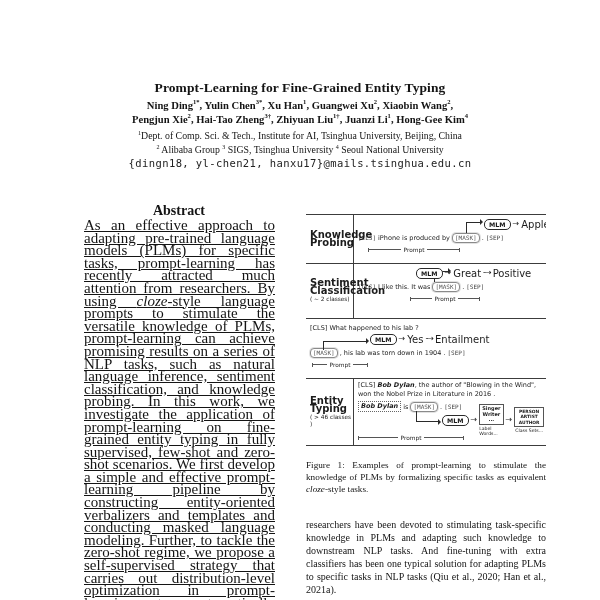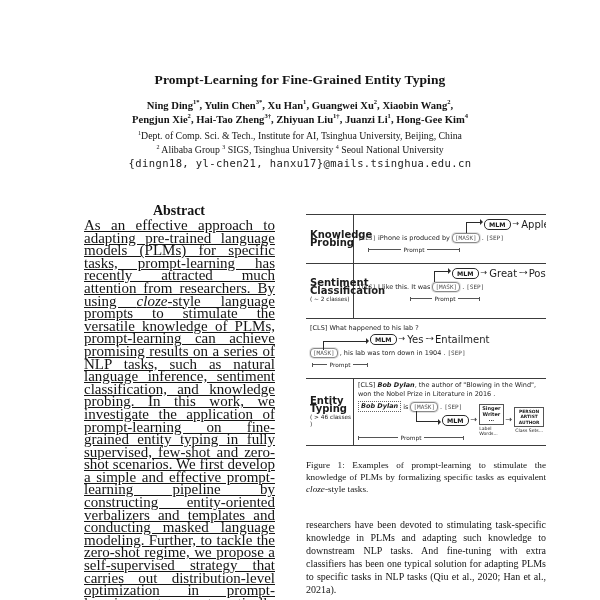--- a/index.html
+++ b/index.html
@@ -2,21 +2,21 @@
 <html><head>
 <meta charset="utf-8">
 <style>
   html,body { margin:0; padding:0; background:#e8e8e8; }
   .page {
     position:relative; width:600px; height:600px; margin:0 auto;
     background:#ffffff; overflow:hidden; color:#141414;
     font-family:"Liberation Serif","DejaVu Serif",serif;
   }
   
-  .title { position:absolute; top:72px; left:0; right:0; text-align:center;
+  .title { position:absolute; top:80px; left:0; right:0; text-align:center;
            font-size:13.5px; font-weight:bold; letter-spacing:.1px; }
   .authors { position:absolute; top:99px; left:0; right:0; text-align:center;
              font-size:10.6px; font-weight:bold; line-height:13.5px; }
   .affils { position:absolute; top:129px; left:0; right:0; text-align:center;
             font-size:9.8px; line-height:13.5px; }
   .email { position:absolute; top:157px; left:0; right:0; text-align:center;
            font-family:"DejaVu Sans Mono","Liberation Mono",monospace;
            font-size:10.5px; letter-spacing:.4px; color:#222; }
   .seg-i { font-style:italic; }
   .seg-bi { font-weight:bold; font-style:italic; }
@@ -64,21 +64,21 @@
   .elbow { position:absolute; border-left:1px solid #2a2a2a; border-top:1px solid #2a2a2a; z-index:1; }
   .elbow::after { content:""; position:absolute; right:-2px; top:-4px; width:0; height:0;
                   border:3.5px solid transparent; border-right-width:0; border-left-color:#2a2a2a; }
   .e1 { left:112px; top:7px; width:14px; height:10px; }
   .e2 { left:80px;  top:7px; width:14px; height:10px; }
   .e3 { left:17px;  top:22px; width:43px; height:8px; }
   .elbow4 { position:absolute; border-left:1px solid #2a2a2a; border-bottom:1px solid #2a2a2a; z-index:1; }
   .elbow4::after { content:""; position:absolute; right:-2px; bottom:-4px; width:0; height:0;
                    border:3.5px solid transparent; border-right-width:0; border-left-color:#2a2a2a; }
   .e4 { left:62px; top:32px; width:22px; height:10px; }
-  .ml1 { margin-left:126px; } .ml2 { margin-left:94px; } .ml3 { margin-left:60px; }
+  .ml1 { margin-left:126px; } .ml2 { margin-left:58px; } .ml3 { margin-left:60px; }
   .ml4 { margin-left:84px; margin-top:2px; align-items:center; }
   .sent1p { width:180px; font-size:6.5px; line-height:8.5px; }
   .ent { border:1px dotted #666; padding:0 2px; font-weight:bold; font-style:italic;
          font-size:6.5px; line-height:9px; }
   .mbw { display:flex; flex-direction:column; align-items:center; }
   .mb  { border:1px solid #555; padding:1px 2px; text-align:center; font-size:5px;
          line-height:5.6px; font-weight:bold; background:#fff; }
   .mb2 { font-size:4.4px; }
   .mbc { font-size:4.6px; margin-top:1px; color:#222; }
   .fig-cap { margin-top:13px; text-align:justify; font-size:9.2px; line-height:12px; }

